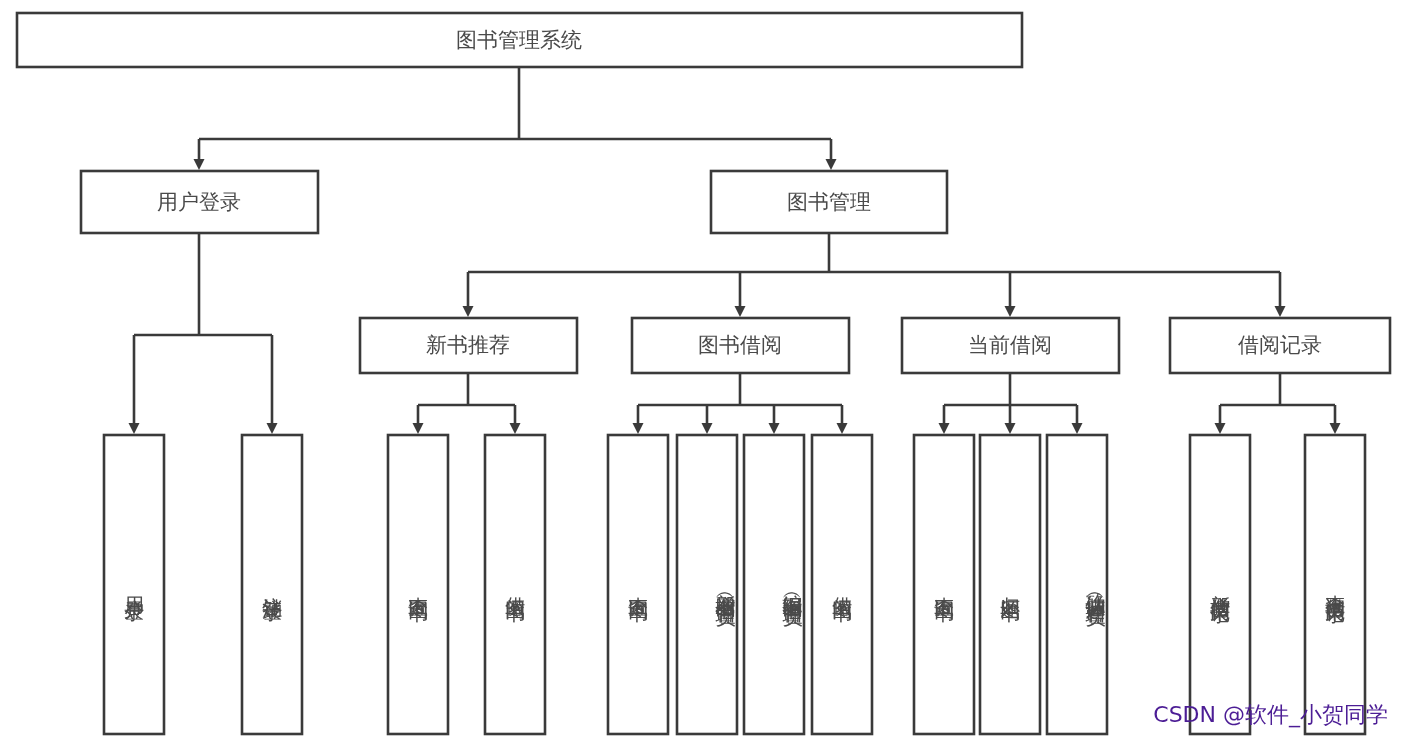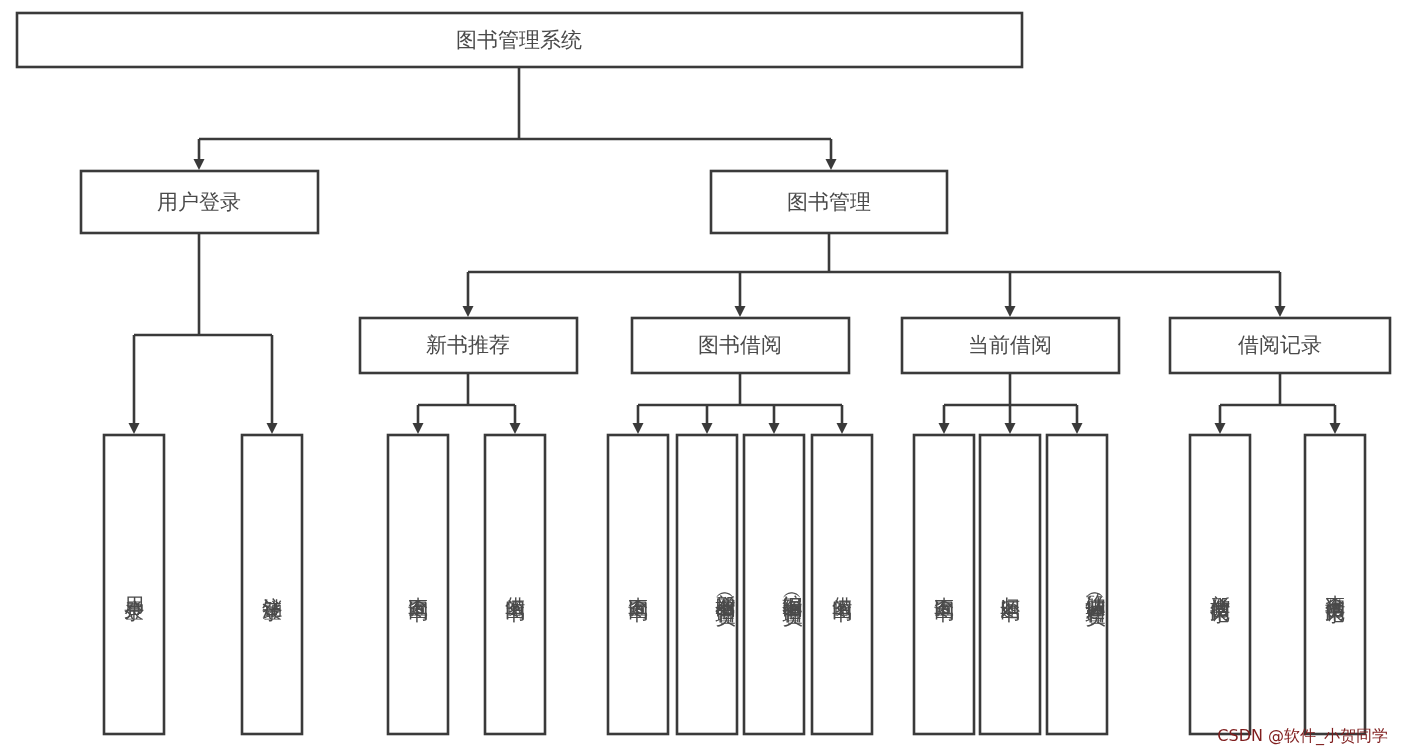--- a/index.html
+++ b/index.html
@@ -12,22 +12,22 @@
   #diagram-root{position:relative;width:1396px;height:747px;background:#ffffff;}
   svg#flow{position:absolute;left:0;top:0;width:1405px;height:747px;display:block;}
   .node-box{fill:#ffffff;stroke:#3a3a3a;stroke-width:2.6;}
   .edge{stroke:#3a3a3a;stroke-width:2.6;fill:none;stroke-linecap:butt;}
   .arrowhead{fill:#3a3a3a;stroke:none;}
   .node-label{
     fill:#4a4a4a;font-family:"DejaVu Sans","Liberation Sans",sans-serif;
     font-size:21px;text-anchor:middle;dominant-baseline:middle;
   }
   .watermark{
-    position:absolute;right:8px;bottom:0;
-    font-size:16px;color:#7f1d1d;
+    position:absolute;right:8px;bottom:17px;
+    font-size:22px;color:#4c1d95;
     font-family:"DejaVu Sans","Liberation Sans",sans-serif;
     white-space:nowrap;pointer-events:none;
   }
   .vtext{
     position:absolute;
     display:flex;align-items:center;justify-content:center;
     writing-mode:vertical-rl;text-orientation:upright;
     font-size:20px;color:#4a4a4a;line-height:1.18;
     letter-spacing:2px;
     font-family:"DejaVu Sans","Liberation Sans",sans-serif;

